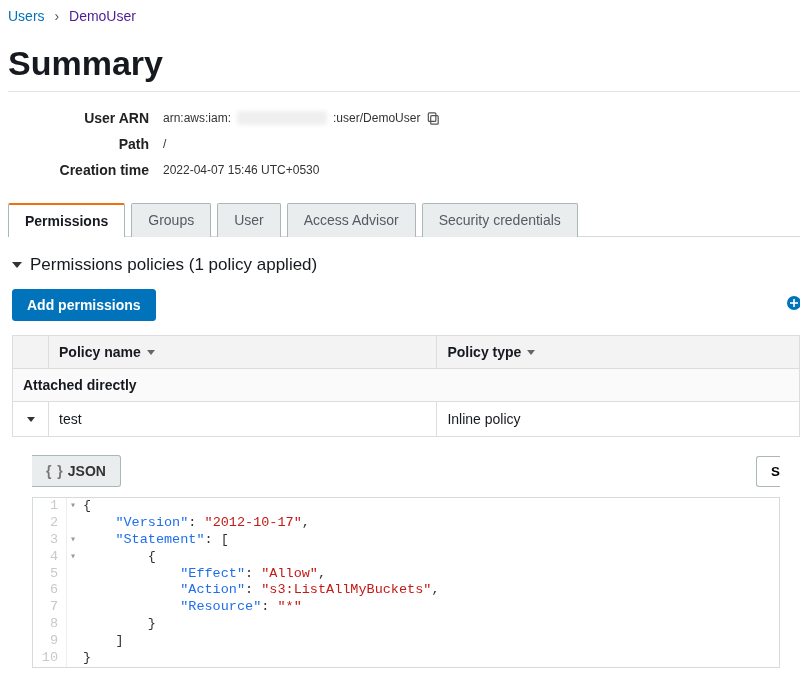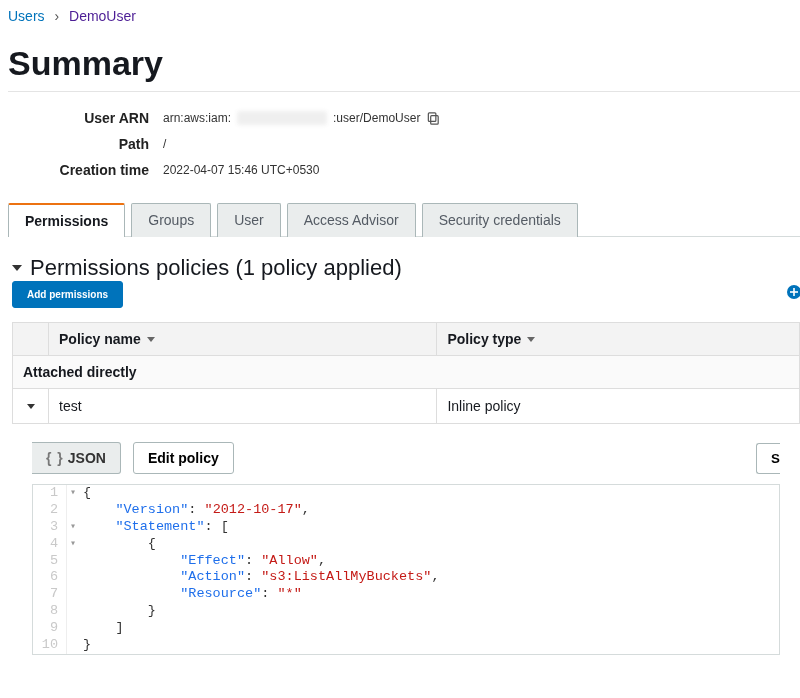--- a/index.html
+++ b/index.html
@@ -36,26 +36,26 @@
     position: relative;
     top: 1px;
   }
   .tab.active {
     background: #fff;
     border-top: 2px solid #ec7211;
     color: #16191f;
     font-weight: 700;
   }
   .panel { border-top: none; padding: 18px 0 0 4px; }
-  .section-header { display:flex; align-items:center; font-size:22px; gap:8px;}
+  .section-header { display:flex; align-items:center; font-size:17px; margin-bottom:14px; gap:8px;}
   .tri { width:0;height:0;border-left:5px solid transparent;border-right:5px solid transparent;border-top:6px solid #333; cursor:pointer;}
   .btn-row { display:flex; align-items:center; margin-bottom:14px;}
   .btn-primary {
     background:#0073bb; color:#fff; border:1px solid #0073bb; border-radius:3px;
-    padding:7px 14px; font-size:10px; font-weight:700; cursor:pointer;
+    padding:7px 14px; font-size:14px; font-weight:700; cursor:pointer;
   }
   .spacer { flex:1; }
   .plus-circle { color:#0073bb; font-size:18px; cursor:pointer; margin-right:-2px;}
   table.pol { width:100%; border-collapse:collapse; }
   table.pol th { text-align:left; font-weight:700; background:#f3f3f3; border:1px solid #ddd; padding:8px 10px; font-size:14px;}
   table.pol th.caret-col{ width:36px;}
   .th-inner { display:flex; align-items:center; gap:6px;}
   .sort-caret{ width:0;height:0;border-left:4px solid transparent;border-right:4px solid transparent;border-top:5px solid #666;}
   .group-row td { background:#fafafa; border:1px solid #ddd; padding:8px 10px; font-weight:700;}
   .data-row td { border:1px solid #ddd; padding:9px 10px; }
@@ -177,21 +177,20 @@
         <td>Inline policy</td>
       </tr>
     </tbody>
   </table>
 
   <div class="inner-panel">
     <div class="inner-toolbar">
       <div class="btn-group">
         <button class="active"><span class="braces">{ }</span><span>JSON</span></button>
       </div>
-      <button class="btn-secondary">Edit policy</button>
       <div class="spacer"></div>
       <button class="cut-right">S</button>
     </div>
 
     <div class="json-box json-header" id="json-editor">
         <div class="code-line">
           <div class="gutter">1</div>
           <div class="fold">▾</div>
           <div class="code"><span class="tok-punc">{</span></div>
         </div>

